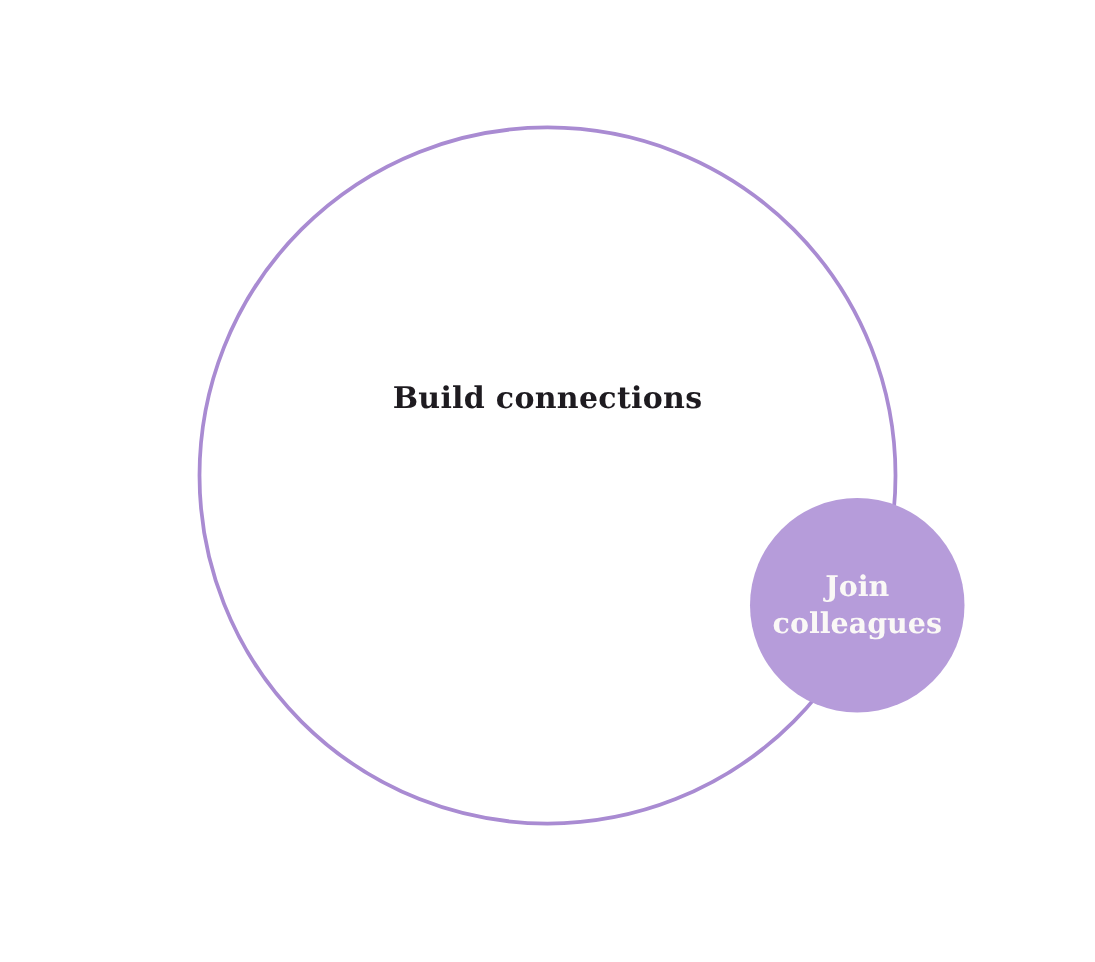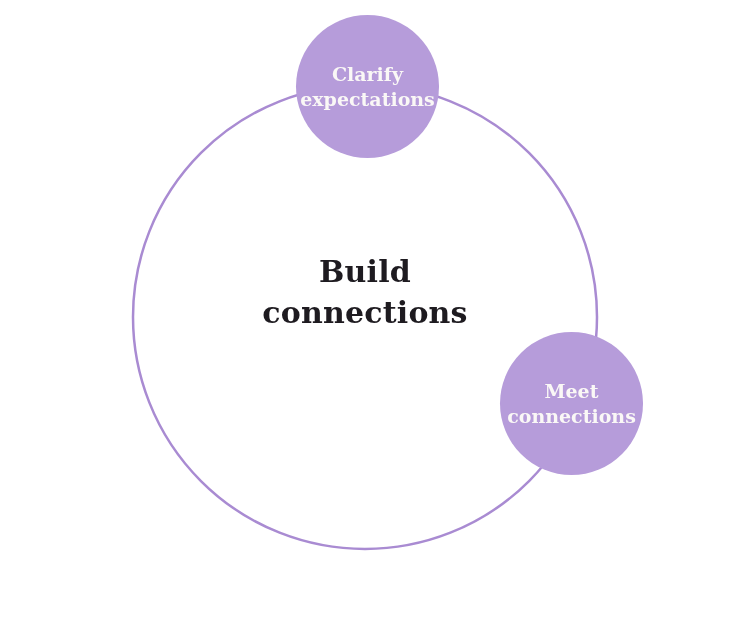--- a/index.html
+++ b/index.html
@@ -50,39 +50,36 @@
   .node-top   { left: 296px; top: 15px; }
   .node-left  { left: 80px;  top: 335px; }
   .node-right { left: 500px; top: 332px; }
   .center-title {
     position: absolute;
     left: 245px;
     top: 252px;
     width: 240px;
     text-align: center;
     font-weight: bold;
-    font-size: 30px;
+    font-size: 20px;
     line-height: 1.35;
     color: var(--center-text);
     letter-spacing: 0.2px;
   }
 </style>
 </head>
 <body>
 
 <div class="canvas">
 
   <svg class="ring-svg" viewBox="0 0 730 641" aria-hidden="true">
     <circle cx="365" cy="317" r="232"></circle>
   </svg>
 
-  <div class="node node-top">
-    <div class="node-label">Clarify expectations</div>
-  </div>
 
   <div class="node node-right">
-    <div class="node-label">Meet connections</div>
+    <div class="node-label">Join colleagues</div>
   </div>
 
 
   <div class="center-title">Build connections</div>
 
 </div>
 
 </body></html>

